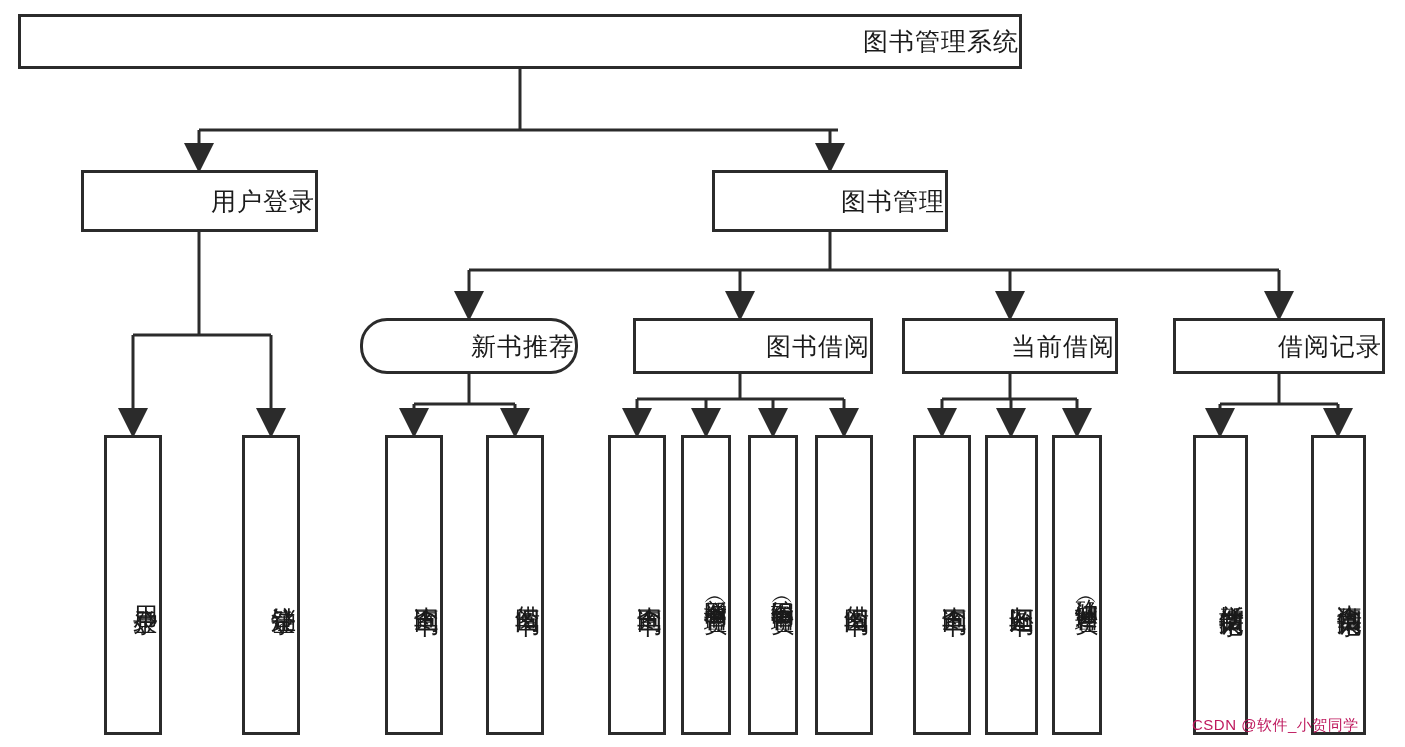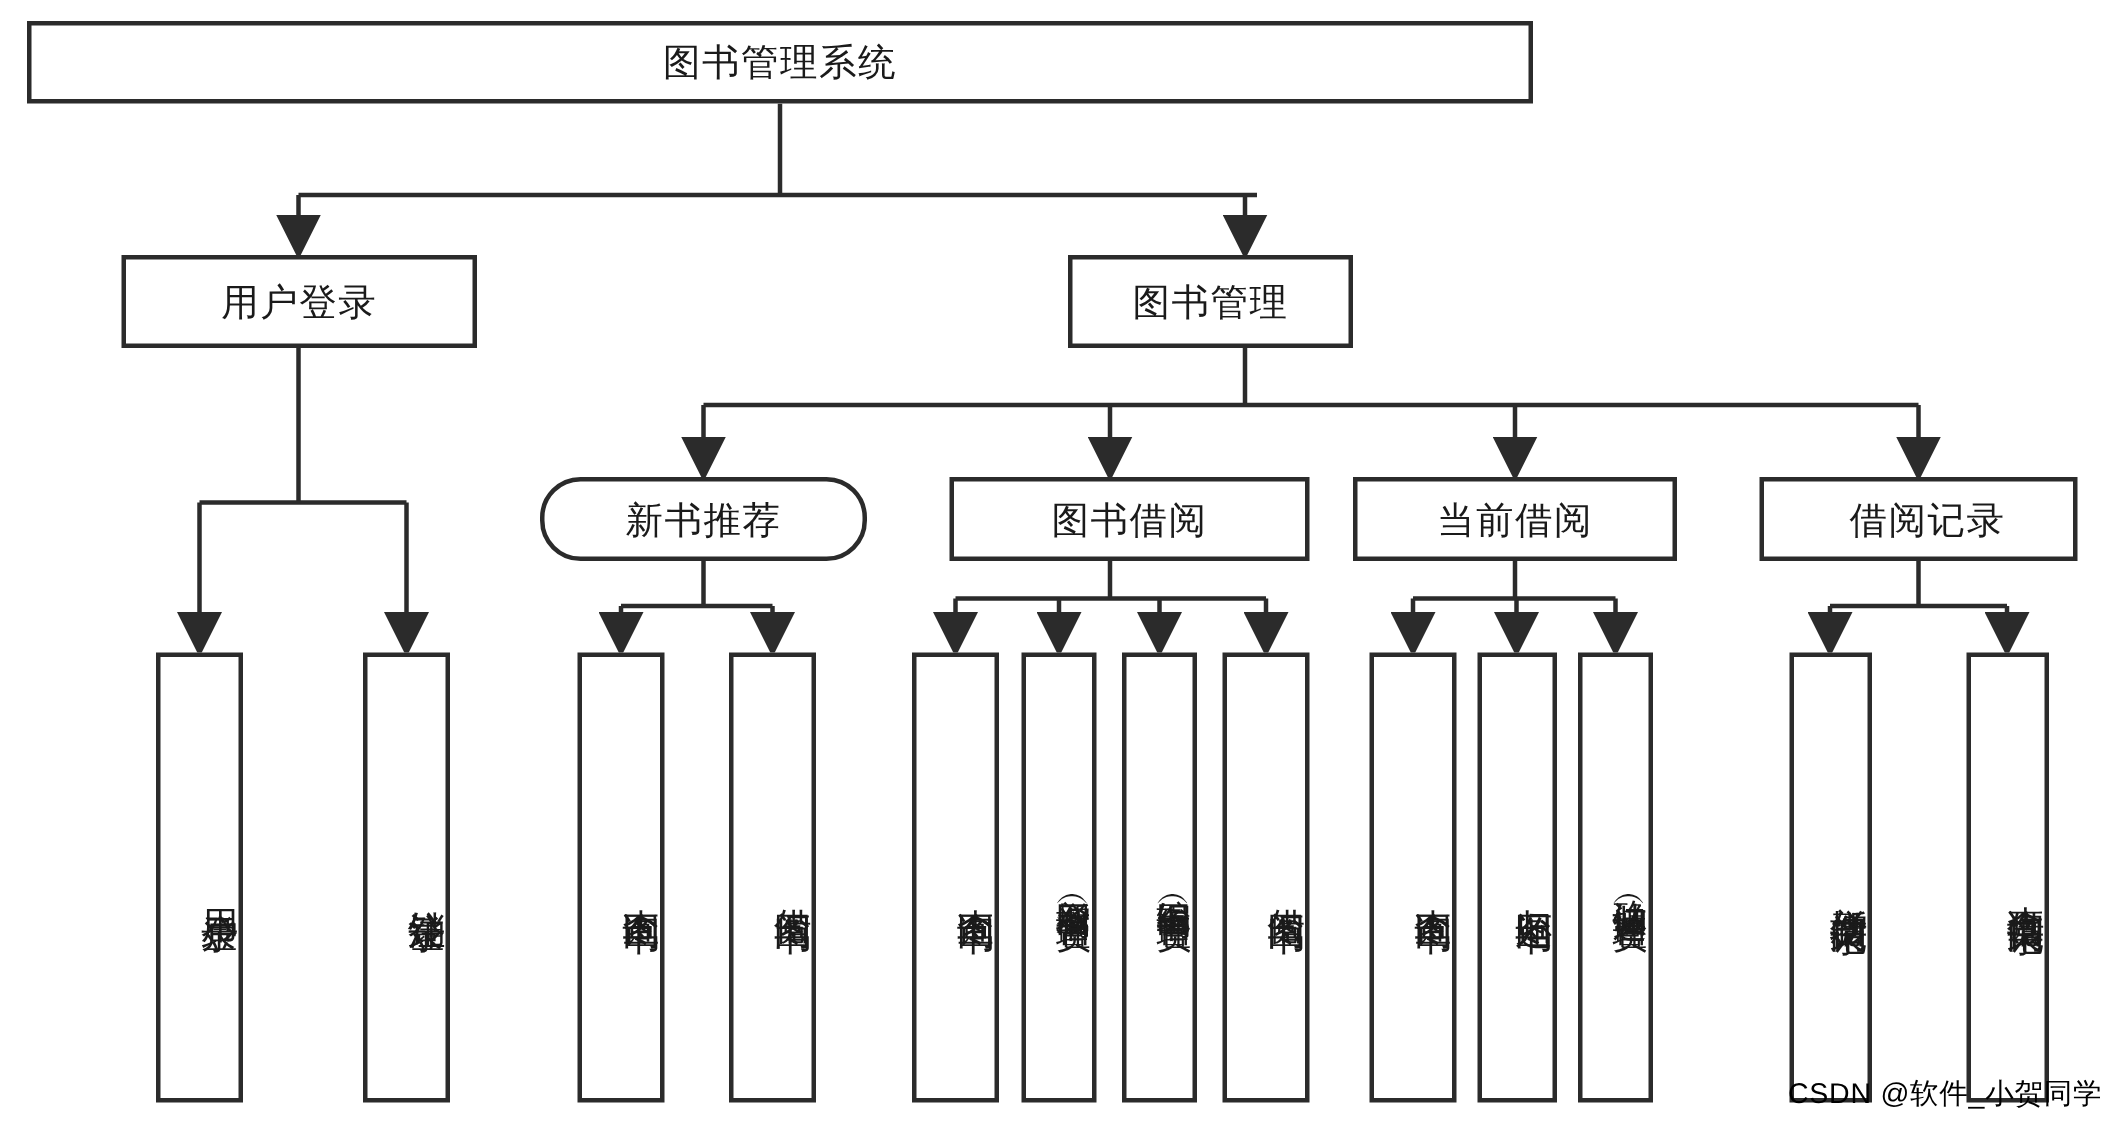--- a/index.html
+++ b/index.html
@@ -25,21 +25,21 @@
     height: 747px;
     pointer-events: none;
   }
   .node {
     position: absolute;
     box-sizing: border-box;
     border: 3px solid #2b2b2b;
     background: #ffffff;
     display: flex;
     align-items: center;
-    justify-content: center;
+    justify-content: flex-end;
     color: #1a1a1a;
   }
   .node.horiz {
     font-size: 25px;
     letter-spacing: 1px;
   }
   .node.vert {
     writing-mode: vertical-rl;
     text-orientation: upright;
     font-size: 25px;
@@ -49,22 +49,22 @@
     padding-top: 10px;
     line-height: 1.05;
   }
   .node.vert span {
     writing-mode: vertical-rl;
     text-orientation: upright;
     white-space: nowrap;
   }
   .watermark {
     position: absolute;
-    font-size: 19px;
-    color: #000000;
+    font-size: 15px;
+    color: #be185d;
     white-space: nowrap;
     letter-spacing: 0.5px;
   }
 </style>
 </head>
 <body>
 
 <div id="canvas">
 
   <svg class="edges" viewBox="0 0 1405 747" xmlns="http://www.w3.org/2000/svg">
@@ -117,21 +117,21 @@
     </g>
   </svg>
 
   <div class="node horiz" style="left:18px; top:14px; width:1004px; height:55px;">
     <span>图书管理系统</span>
   </div>
 
   <div class="node horiz" style="left:81px; top:170px; width:237px; height:62px;">
     <span>用户登录</span>
   </div>
-  <div class="node horiz" style="left:712px; top:170px; width:190px; height:62px;">
+  <div class="node horiz" style="left:712px; top:170px; width:236px; height:62px;">
     <span>图书管理</span>
   </div>
 
   <div class="node horiz" style="left:360px; top:318px; width:218px; height:56px;border-radius:27px;">
     <span>新书推荐</span>
   </div>
   <div class="node horiz" style="left:633px; top:318px; width:240px; height:56px;">
     <span>图书借阅</span>
   </div>
   <div class="node horiz" style="left:902px; top:318px; width:216px; height:56px;">

